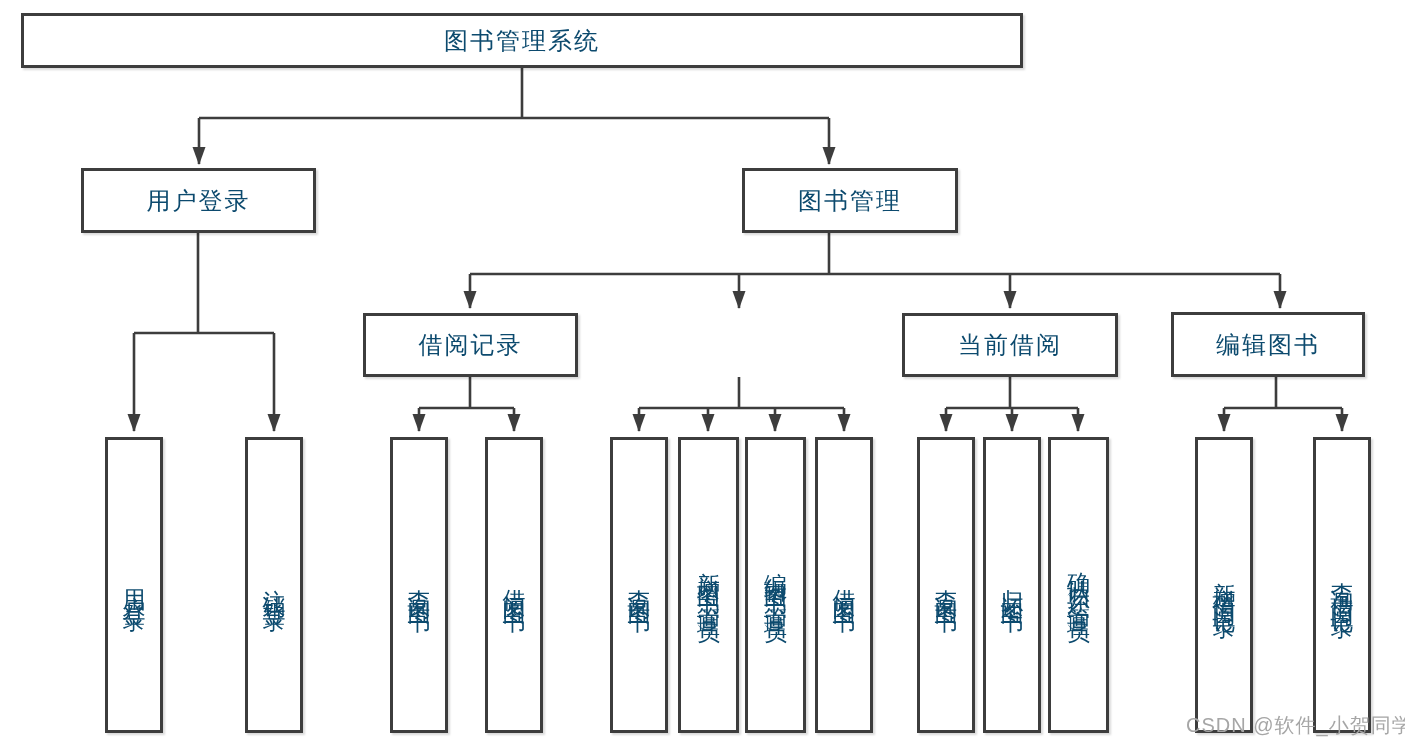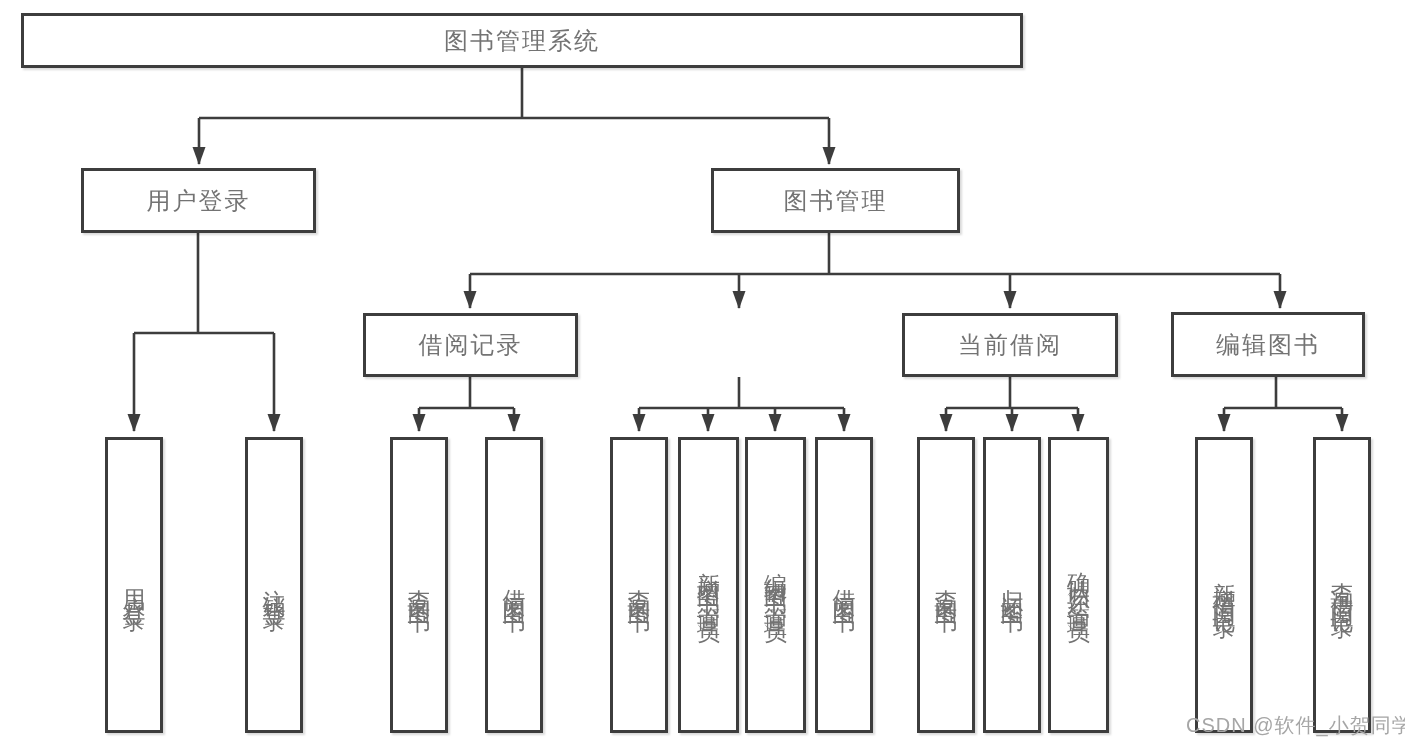--- a/index.html
+++ b/index.html
@@ -10,21 +10,21 @@
     font-family:"Liberation Sans","DejaVu Sans",sans-serif;
     overflow:hidden;
   }
   #wires{position:absolute;left:0;top:0;z-index:1;}
   .node{
     position:absolute;
     box-sizing:border-box;
     border:3px solid #3d3d3d;
     background:#ffffff;
     display:flex;align-items:center;justify-content:center;
-    color:#737373;
+    color:#0c4a6e;
     z-index:2;
     box-shadow:2px 2px 2px rgba(0,0,0,0.15);
   }
   .node.h span{
     font-size:24px;
     letter-spacing:2px;
     white-space:nowrap;
   }
   .node.v span{
     writing-mode:vertical-rl;
@@ -86,21 +86,21 @@
     </g>
   </svg>
 
   <div class="node h" style="left:21px;top:13px;width:1002px;height:55px">
     <span>图书管理系统</span>
   </div>
 
   <div class="node h" style="left:81px;top:168px;width:235px;height:65px">
     <span>用户登录</span>
   </div>
-  <div class="node h" style="left:711px;top:168px;width:249px;height:65px">
+  <div class="node h" style="left:742px;top:168px;width:216px;height:65px">
     <span>图书管理</span>
   </div>
 
   <div class="node h" style="left:363px;top:313px;width:215px;height:64px">
     <span>借阅记录</span>
   </div>
   <div class="node h" style="left:902px;top:313px;width:216px;height:64px">
     <span>当前借阅</span>
   </div>
   <div class="node h" style="left:1171px;top:312px;width:194px;height:65px">

